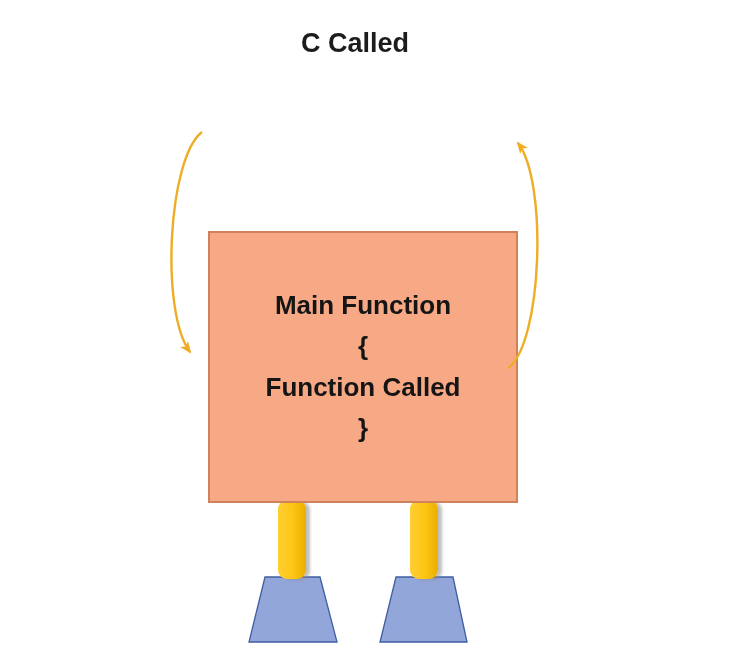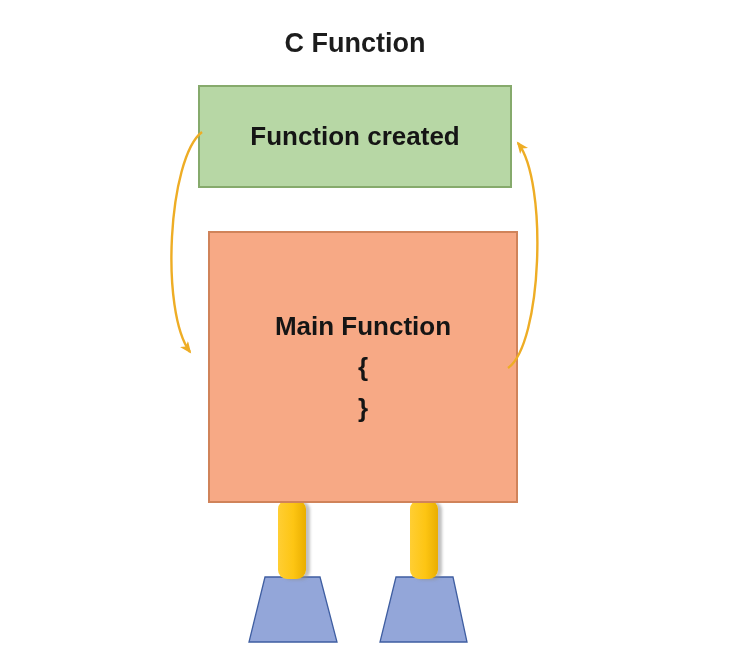--- a/index.html
+++ b/index.html
@@ -75,29 +75,27 @@
     pointer-events: none;
   }
   .feet-layer  { z-index: 1; }
   .arrow-layer { z-index: 5; }
 </style>
 </head>
 <body>
 
 <div class="canvas">
 
-  <div class="title">C Function</div>
+  <div class="title">C Called</div>
 
-  <div class="box box-green">
-    <div class="line">Function created</div>
-  </div>
 
   <div class="box box-orange">
     <div class="line">Main Function</div>
     <div class="line">{</div>
+    <div class="line">Function Called</div>
     <div class="line">}</div>
   </div>
 
   <div class="leg leg-left"></div>
   <div class="leg leg-right"></div>
 
   <svg class="feet-layer" viewBox="0 0 737 663" xmlns="http://www.w3.org/2000/svg">
     <polygon points="265,577 320,577 337,642 249,642" fill="#93a6d9" stroke="#3f5ea1" stroke-width="1.3"></polygon>
     <polygon points="396,577 453,577 467,642 380,642" fill="#93a6d9" stroke="#3f5ea1" stroke-width="1.3"></polygon>
   </svg>

